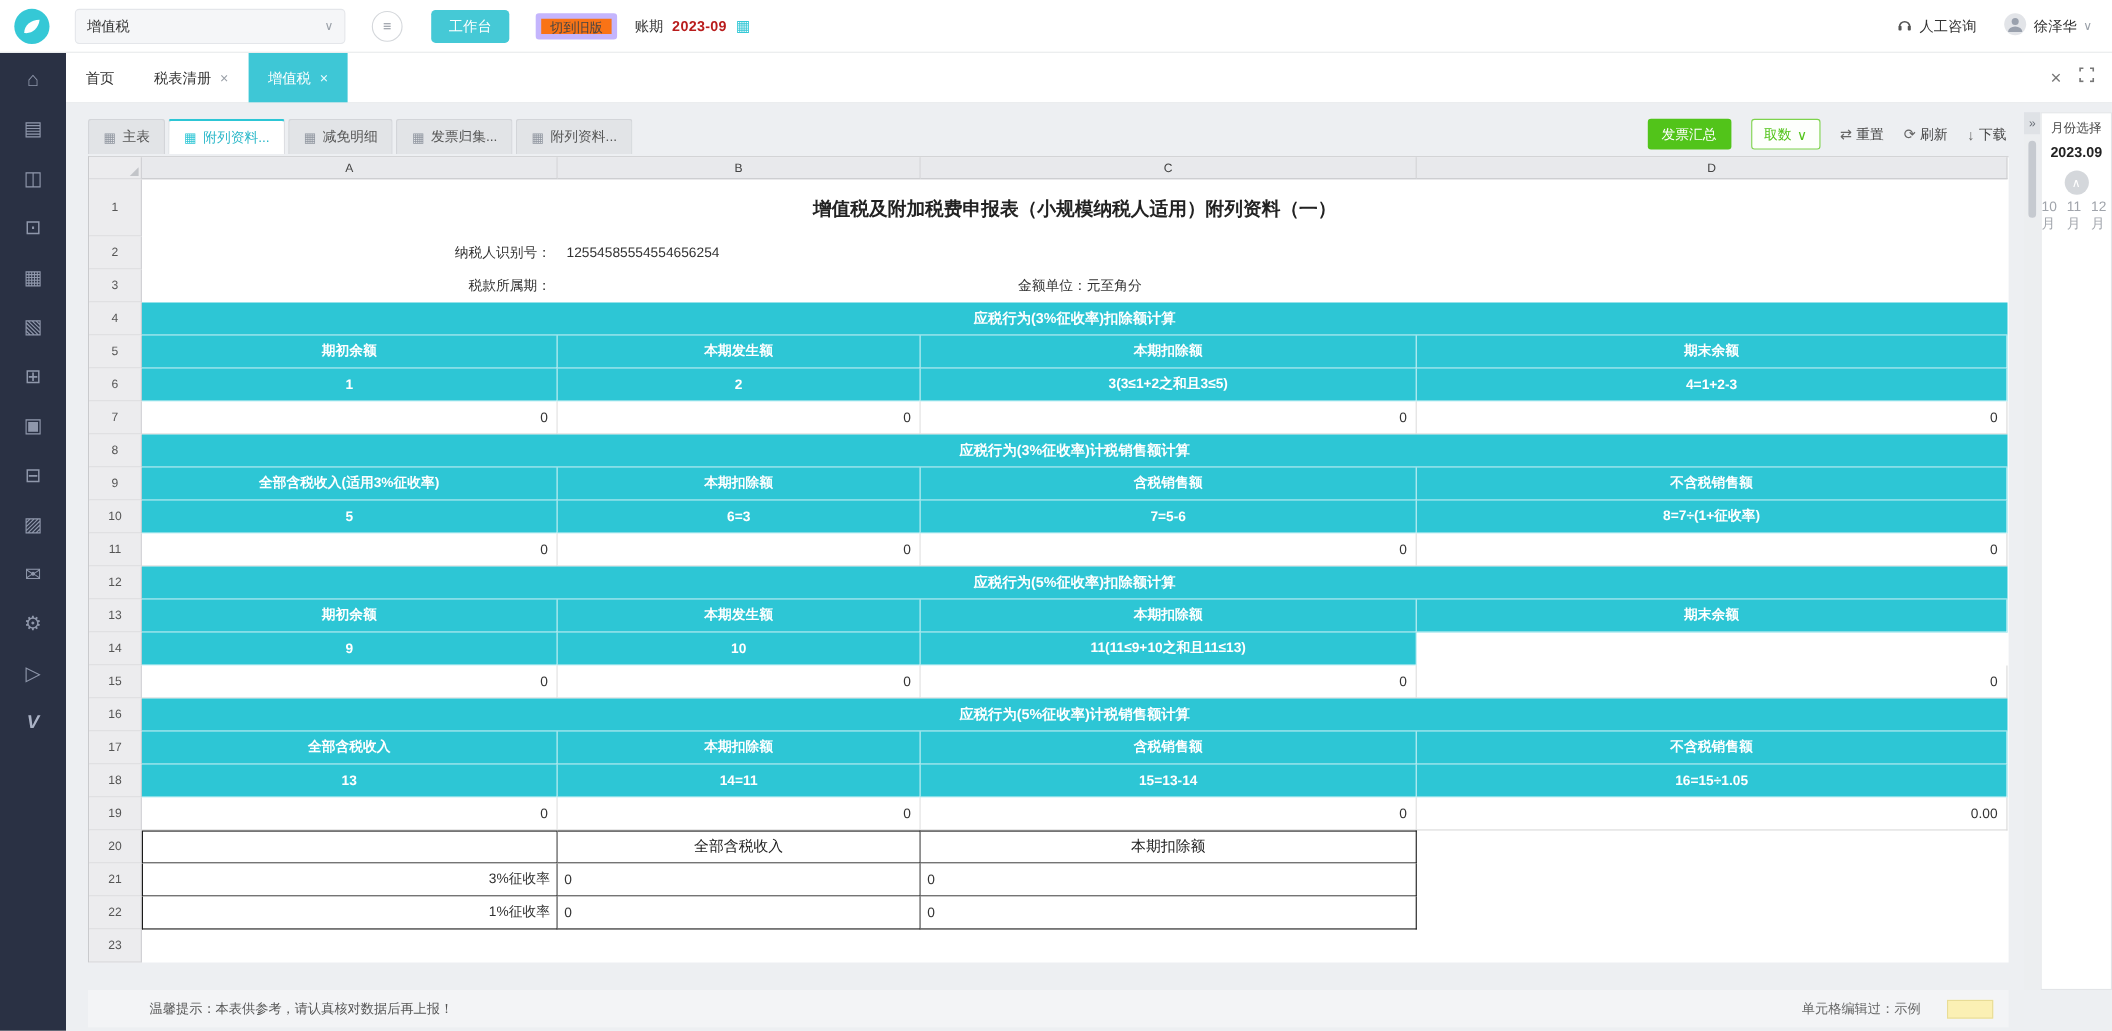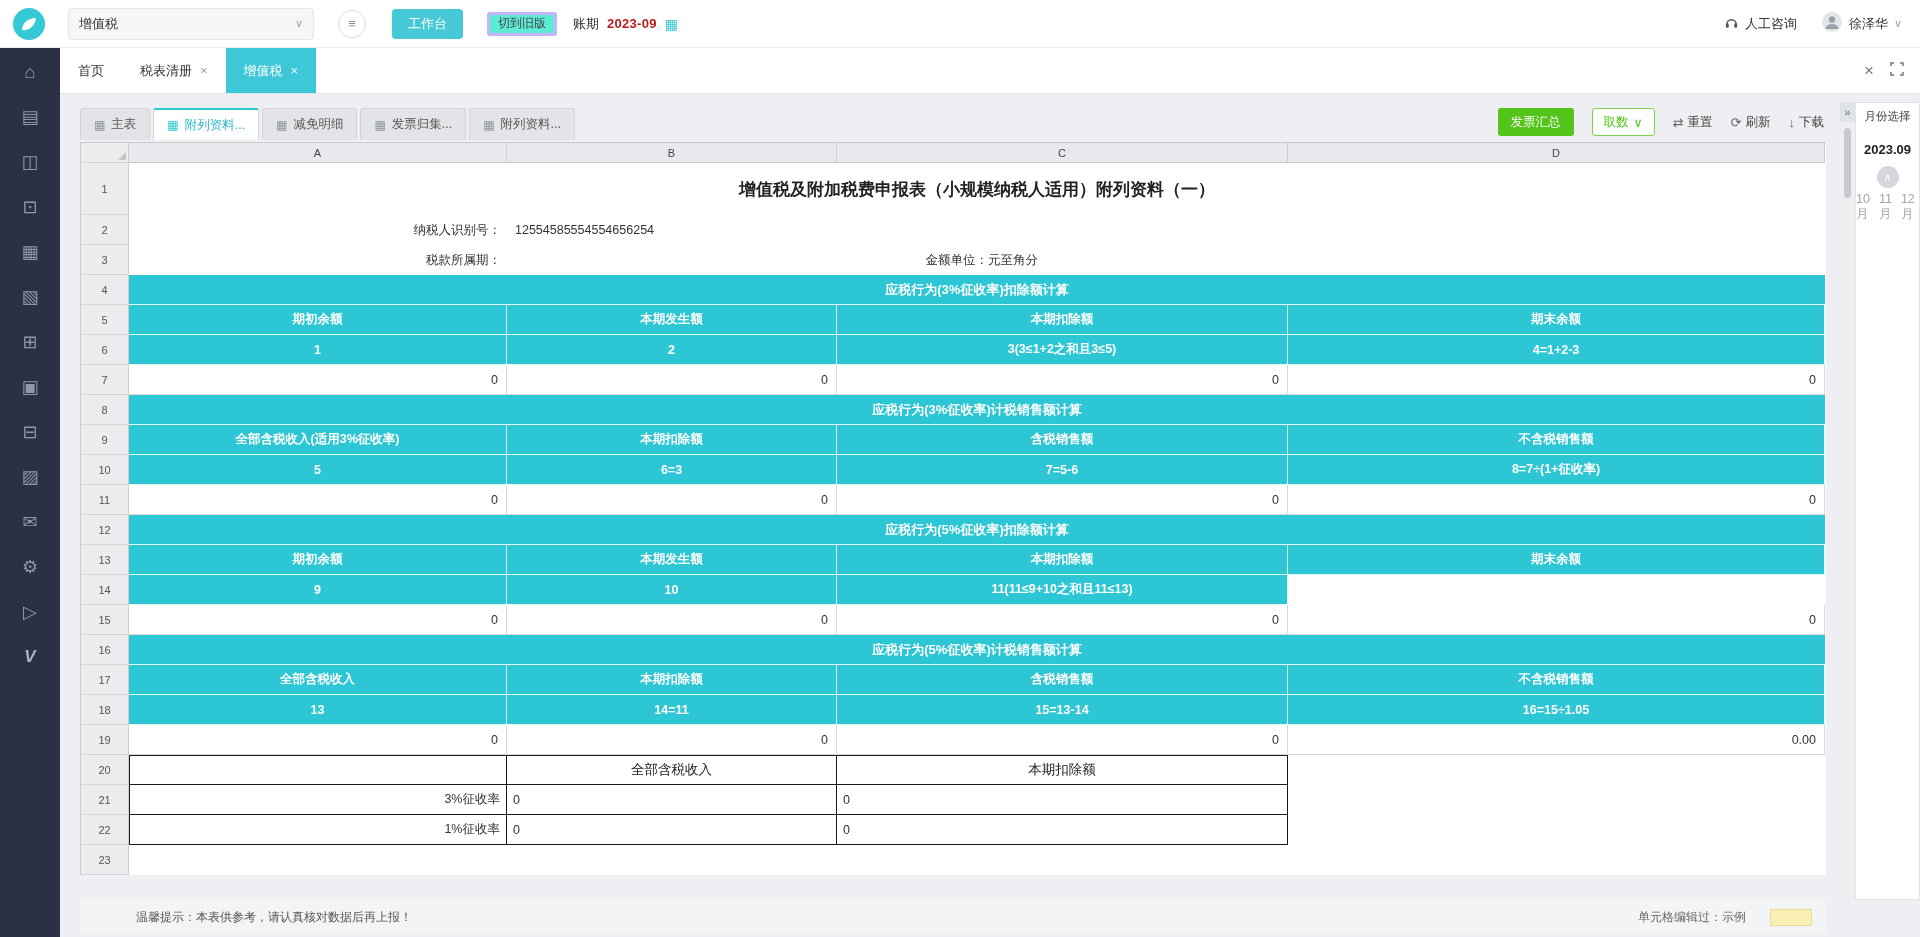--- a/index.html
+++ b/index.html
@@ -11,22 +11,22 @@
     border-bottom:1px solid #e8eaec; display:flex; align-items:center; padding:0 18px 0 12px; z-index:5; }
   .logo { width:34px; height:34px; flex:0 0 34px; }
   .mod-select { margin-left:22px; width:246px; height:32px; background:#f5f6f8; border:1px solid #e4e6ea;
     border-radius:4px; display:flex; align-items:center; justify-content:space-between; padding:0 10px;
     font-size:13px; color:#333; cursor:pointer; }
   .mod-select .chev { color:#9aa0a8; font-size:11px; }
   .list-circle { margin-left:24px; width:28px; height:28px; border-radius:50%; border:1px solid #d4d7db;
     display:flex; align-items:center; justify-content:center; color:#8b919a; font-size:13px; cursor:pointer; }
   .btn-workbench { margin-left:26px; height:30px; padding:0 16px; background:#45c9d6; color:#fff;
     border:none; border-radius:4px; font-size:13px; cursor:pointer; }
-  .btn-oldver { margin-left:24px; height:24px; padding:0 8px; background:#5eead4; color:#444;
-    border:3px solid #c4b5fd; border-radius:3px; font-size:12px; cursor:pointer; }
+  .btn-oldver { margin-left:24px; height:24px; padding:0 8px; background:#f97316; color:#444;
+    border:5px solid #c4b5fd; border-radius:3px; font-size:12px; cursor:pointer; }
   .period-wrap { margin-left:16px; display:flex; align-items:center; gap:8px; font-size:13px; color:#333; }
   .period-value { color:#b91c1c; font-weight:bold; letter-spacing:.3px; }
   .cal-icon { color:#35c8d6; font-size:14px; cursor:pointer; }
   .topbar-right { margin-left:auto; display:flex; align-items:center; gap:10px; }
   .support { display:flex; align-items:center; gap:6px; font-size:13px; color:#333; cursor:pointer; }
   .user { display:flex; align-items:center; gap:6px; font-size:13px; color:#333; margin-left:14px; cursor:pointer; }
   .user .chev { color:#9aa0a8; font-size:11px; }
 
   
   .sidebar { position:absolute; left:0; top:48px; width:60px; height:889px; background:#2a3144;
@@ -102,21 +102,21 @@
   .swatch { width:42px; height:17px; background:#fbf0b4; border:1px solid #e8dc96; }
 
   
   .strip { position:absolute; right:65px; top:54px; width:15px; height:798px; background:#eceef0; }
   .strip-btn { width:15px; height:20px; background:#dfe2e6; color:#676d76; font-size:11px;
     display:flex; align-items:center; justify-content:center; cursor:pointer; }
   .strip-thumb { width:7px; height:70px; background:#c6cad0; border-radius:4px; margin:6px auto 0; }
   .mpanel { position:absolute; right:0; top:54px; width:65px; height:798px; background:#fff;
     border:1px solid #e2e4e7; display:flex; flex-direction:column; align-items:center; padding-top:6px; }
   .mp-title { font-size:11.5px; color:#444; }
-  .mp-current { font-size:13px; font-weight:bold; color:#222; margin-top:18px; }
+  .mp-current { font-size:13px; font-weight:bold; color:#222; margin-top:7px; }
   .mp-circle { width:22px; height:22px; border-radius:50%; background:#d4d7db; color:#fff;
     display:flex; align-items:center; justify-content:center; font-size:11px; margin-top:9px; cursor:pointer; }
   .mp-list { display:flex; flex-direction:row; align-items:flex-start; gap:9px; margin-top:9px; width:100%; }
   .mp-item { font-size:12.5px; color:#333; height:20px; display:flex; align-items:center; cursor:pointer; }
   .mp-item.dim { color:#a0a4ab; }
   .mp-item.active { background:#d946ef; color:#fff; width:44px; border-radius:11px; height:17px;
     justify-content:center;font-style:italic; }
   .mp-badge { align-self:flex-start; margin-left:3px; background:#ec4899; color:#fff; font-size:10px;
     padding:1px 20px; border-radius:2px; }
 </style>

